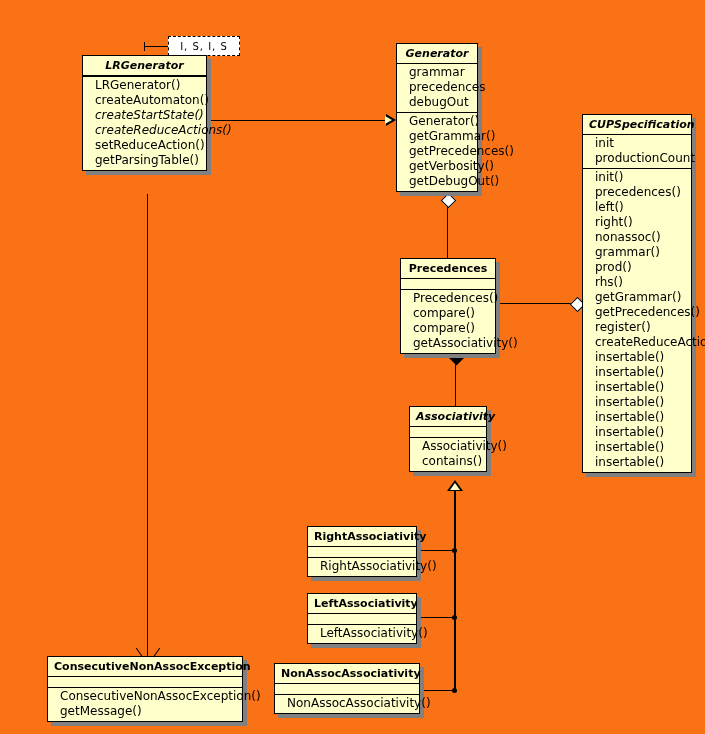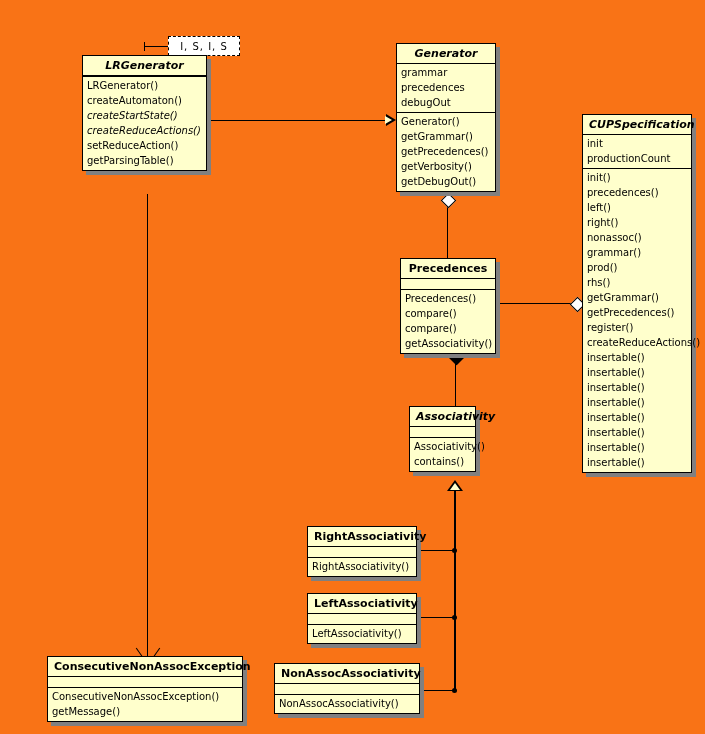--- a/index.html
+++ b/index.html
@@ -8,21 +8,21 @@
 
   
   .uml-class{position:absolute;background:#ffffcc;border:1px solid #000000;
              box-sizing:border-box;box-shadow:4px 4px 0 0 #808080;}
   .uml-name{font-size:11px;font-weight:bold;text-align:center;padding:3px 6px 3px 6px;
             color:#000;line-height:13px;white-space:nowrap;}
   .uml-name.abstract{font-style:italic;}
   .uml-sep{border-top:1px solid #000000;height:0;font-size:0;line-height:0;}
   .uml-compartment{padding:1px 0 2px 0;}
   .uml-compartment.empty{height:7px;}
-  .uml-item{font-size:10px;line-height:15px;padding:0 4px 0 4px;color:#000;white-space:nowrap;}
+  .uml-item{font-size:12px;line-height:15px;padding:0 4px 0 12px;color:#000;white-space:nowrap;}
   .uml-item.abstract{font-style:italic;}
 
   
   .uml-note{position:absolute;border:1px dashed #000;background:#ffffff;
             font-size:10px;letter-spacing:1px;color:#000;
             display:flex;align-items:center;justify-content:center;box-sizing:border-box;}
 
   
   .ln{position:absolute;background:#000000;}
   .ln.h{height:1px;}
@@ -105,21 +105,21 @@
     <div class="uml-compartment">
       <div class="uml-item">LRGenerator()</div>
       <div class="uml-item">createAutomaton()</div>
       <div class="uml-item abstract">createStartState()</div>
       <div class="uml-item abstract">createReduceActions()</div>
       <div class="uml-item">setReduceAction()</div>
       <div class="uml-item">getParsingTable()</div>
     </div>
   </div>
 
-  <div class="uml-class" style="left:396px;top:43px;width:100px;">
+  <div class="uml-class" style="left:396px;top:43px;width:82px;">
     <div class="uml-name abstract">Generator</div>
     <div class="uml-sep"></div>
     <div class="uml-compartment">
       <div class="uml-item">grammar</div>
       <div class="uml-item">precedences</div>
       <div class="uml-item">debugOut</div>
     </div>
     <div class="uml-sep"></div>
     <div class="uml-compartment">
       <div class="uml-item">Generator()</div>
@@ -168,21 +168,21 @@
     <div class="uml-compartment empty"></div>
     <div class="uml-sep"></div>
     <div class="uml-compartment">
       <div class="uml-item">Precedences()</div>
       <div class="uml-item">compare()</div>
       <div class="uml-item">compare()</div>
       <div class="uml-item">getAssociativity()</div>
     </div>
   </div>
 
-  <div class="uml-class" style="left:409px;top:406px;width:67px;">
+  <div class="uml-class" style="left:409px;top:406px;width:78px;">
     <div class="uml-name abstract">Associativity</div>
     <div class="uml-sep"></div>
     <div class="uml-compartment empty"></div>
     <div class="uml-sep"></div>
     <div class="uml-compartment">
       <div class="uml-item">Associativity()</div>
       <div class="uml-item">contains()</div>
     </div>
   </div>
 

